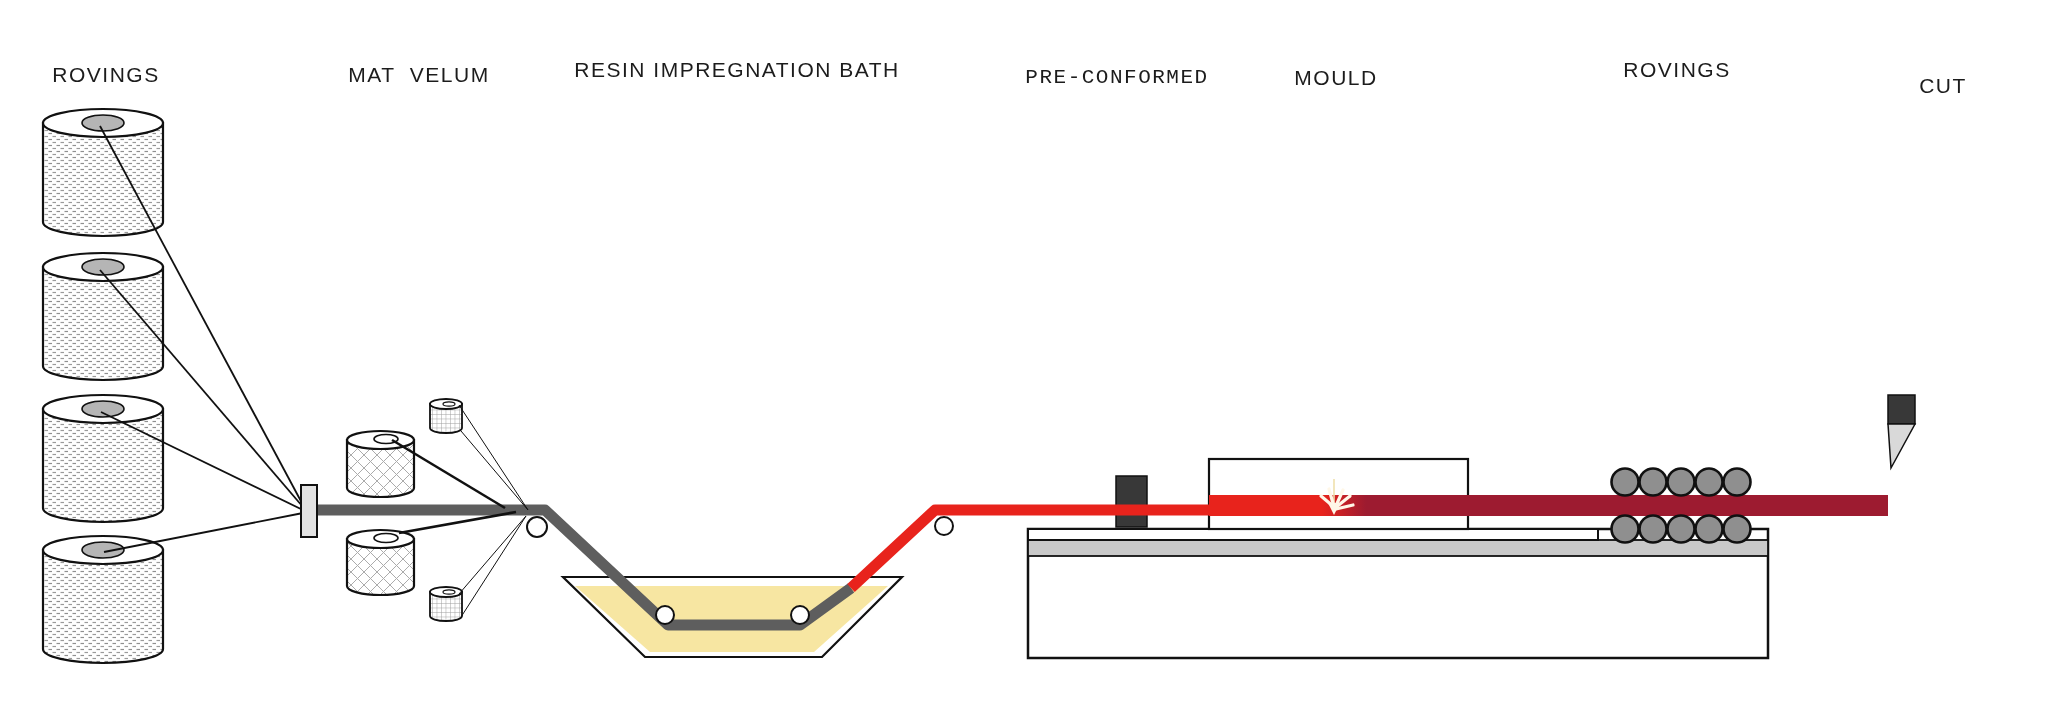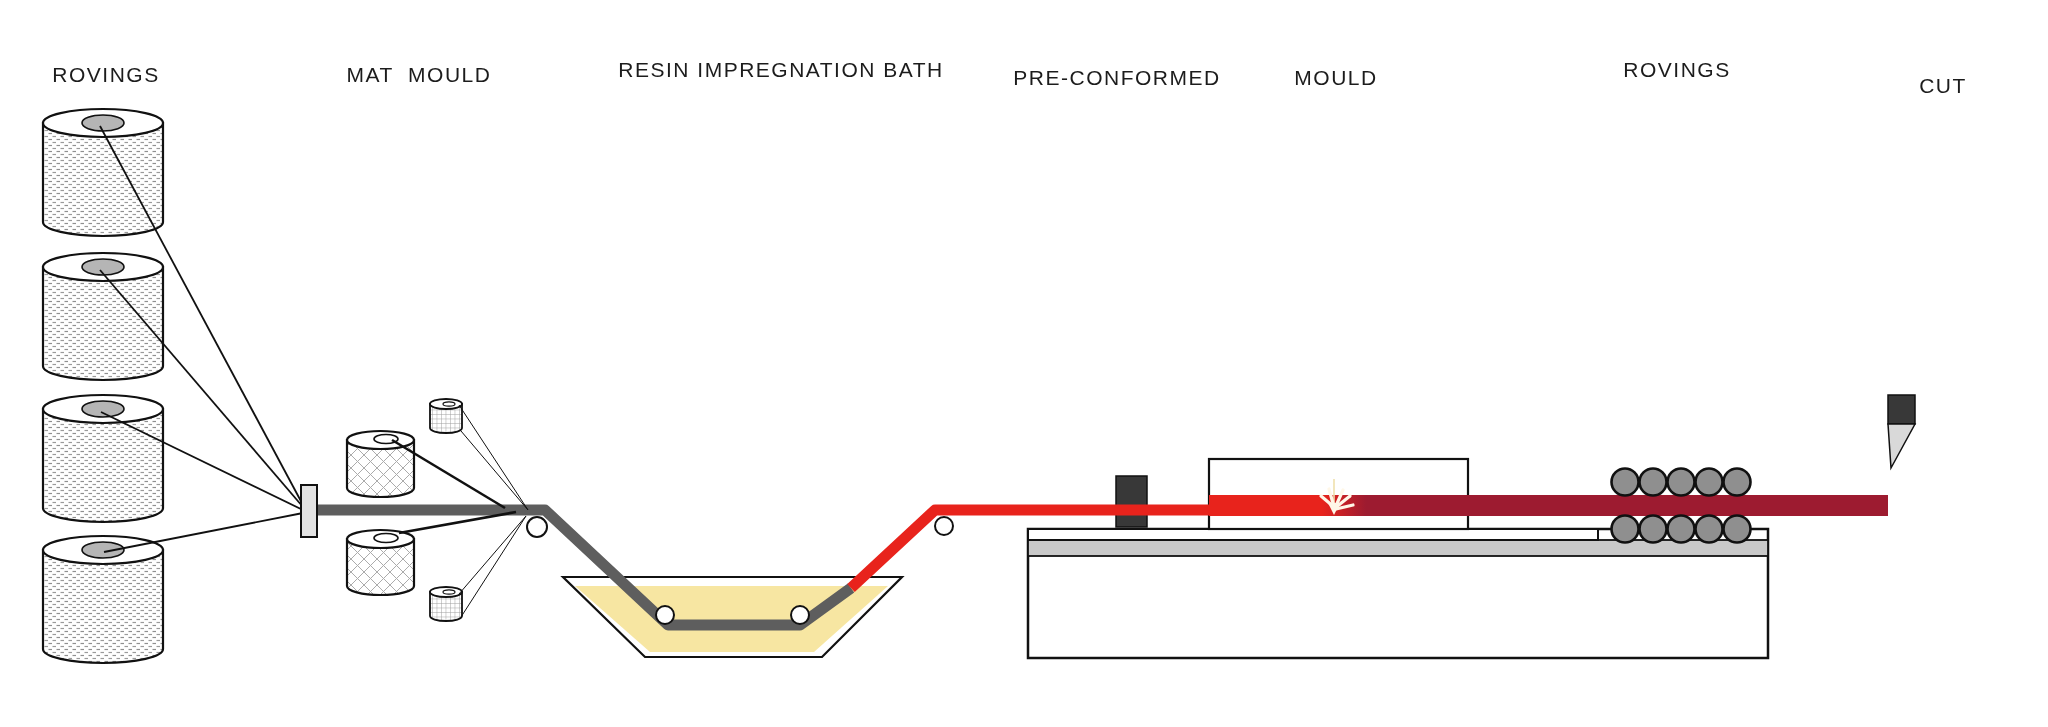--- a/index.html
+++ b/index.html
@@ -166,20 +166,20 @@
       <line x1="392" y1="440" x2="505" y2="508" stroke-width="2.6"></line>
       <line x1="399" y1="533" x2="516" y2="512" stroke-width="2.6"></line>
       <line x1="459" y1="405" x2="528" y2="510" stroke-width="1"></line>
       <line x1="461" y1="431" x2="528" y2="510" stroke-width="1"></line>
       <line x1="459" y1="594" x2="526" y2="516" stroke-width="1"></line>
       <line x1="461" y1="617" x2="526" y2="516" stroke-width="1"></line>
     </g>
   </svg>
 
   <div class="lbl" style="left:106px;top:63px;">ROVINGS</div>
-  <div class="lbl" style="left:419px;top:63px;">MAT  MOULD</div>
-  <div class="lbl" style="left:737px;top:58px;margin-left:44px;">RESIN IMPREGNATION BATH</div>
-  <div class="lbl" style="left:1117px;top:66px;">PRE-CONFORMED</div>
+  <div class="lbl" style="left:419px;top:63px;">MAT  VELUM</div>
+  <div class="lbl" style="left:737px;top:58px;">RESIN IMPREGNATION BATH</div>
+  <div class="lbl" style="left:1117px;top:66px;font-family:Liberation Mono, monospace;">PRE-CONFORMED</div>
   <div class="lbl" style="left:1336px;top:66px;text-align:center;">MOULD</div>
   <div class="lbl" style="left:1677px;top:58px;">ROVINGS</div>
   <div class="lbl" style="left:1943px;top:66px;margin-top:8px;">CUT</div>
 
 </div>
 
 </body></html>

